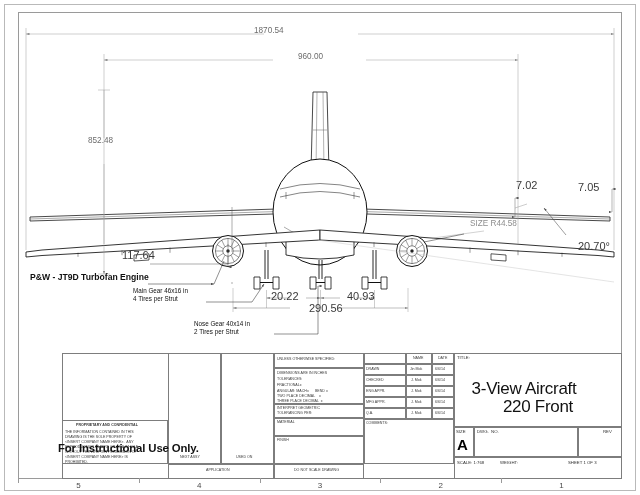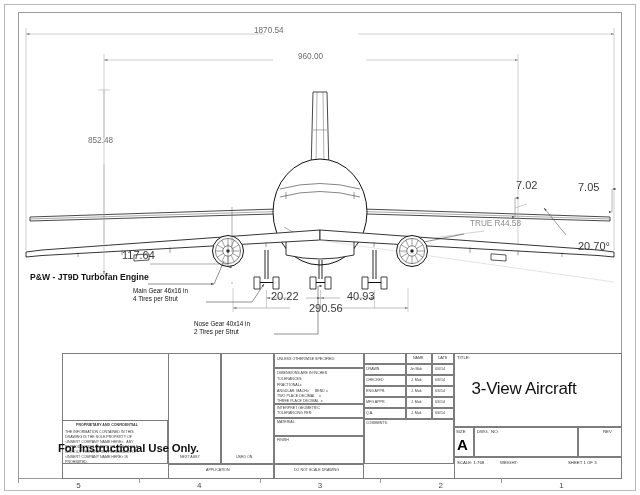--- a/index.html
+++ b/index.html
@@ -325,21 +325,21 @@
   <div class="anno anno-dimd" style="left:271px; top:290px;">20.22</div>
 
   <div class="anno anno-dimd" style="left:347px; top:290px;">40.93</div>
 
   <div class="anno anno-dimd" style="left:309px; top:302px;">290.56</div>
 
   <div class="anno anno-dimd" style="left:516px; top:179px;">7.02</div>
 
   <div class="anno anno-dimd" style="left:578px; top:181px;text-align:center;">7.05</div>
 
-  <div class="anno anno-grey" style="left:470px; top:219px;">TRUE R44.58</div>
+  <div class="anno anno-grey" style="left:470px; top:219px;">SIZE R44.58</div>
 
   <div class="anno anno-dimd" style="left:578px; top:240px;">20.70°</div>
 
   <div class="anno anno-call" style="left:30px; top:272px;">P&amp;W - JT9D Turbofan Engine</div>
 
   <div class="anno anno-note" style="left:133px; top:287px;">Main Gear 46x16 in</div>
   <div class="anno anno-note" style="left:133px; top:295px;">4 Tires per Strut</div>
 
   <div class="anno anno-note" style="left:194px; top:320px;">Nose Gear 40x14 in</div>
   <div class="anno anno-note" style="left:194px; top:328px;">2 Tires per Strut</div>
@@ -429,20 +429,21 @@
   <div class="tb-text lbl-tiny" style="left:366px; top:411px;">Q.A.</div>
   <div class="tb-text lbl-tiny" style="left:411px; top:411px;">J. Mok</div>
   <div class="tb-text lbl-tiny" style="left:435px; top:411px;">6/6/14</div>
 
   <div class="tb" style="left:364px; top:419px; width:90px; height:45px;"></div>
   <div class="tb-text lbl-tiny" style="left:366px; top:421px;">COMMENTS:</div>
 
   <div class="tb" style="left:454px; top:353px; width:168px; height:74px;"></div>
   <div class="tb-text lbl-xs" style="left:457px; top:356px;">TITLE:</div>
   <div class="tb-text title-main" style="left:454px; top:380px; width:140px;">3-View Aircraft</div>
+  <div class="tb-text title-main" style="left:454px; top:398px; width:168px;">220 Front</div>
 
   <div class="tb" style="left:454px; top:427px; width:20px; height:30px;"></div>
   <div class="tb-text lbl-xs" style="left:456px; top:430px;">SIZE</div>
   <div class="tb-text size-letter" style="left:457px; top:437px;">A</div>
 
   <div class="tb" style="left:474px; top:427px; width:104px; height:30px;"></div>
   <div class="tb-text lbl-xs" style="left:477px; top:430px;">DWG.  NO.</div>
   <div class="tb-text lbl-s" style="left:500px; top:442px;"></div>
 
   <div class="tb" style="left:578px; top:427px; width:44px; height:30px;"></div>

